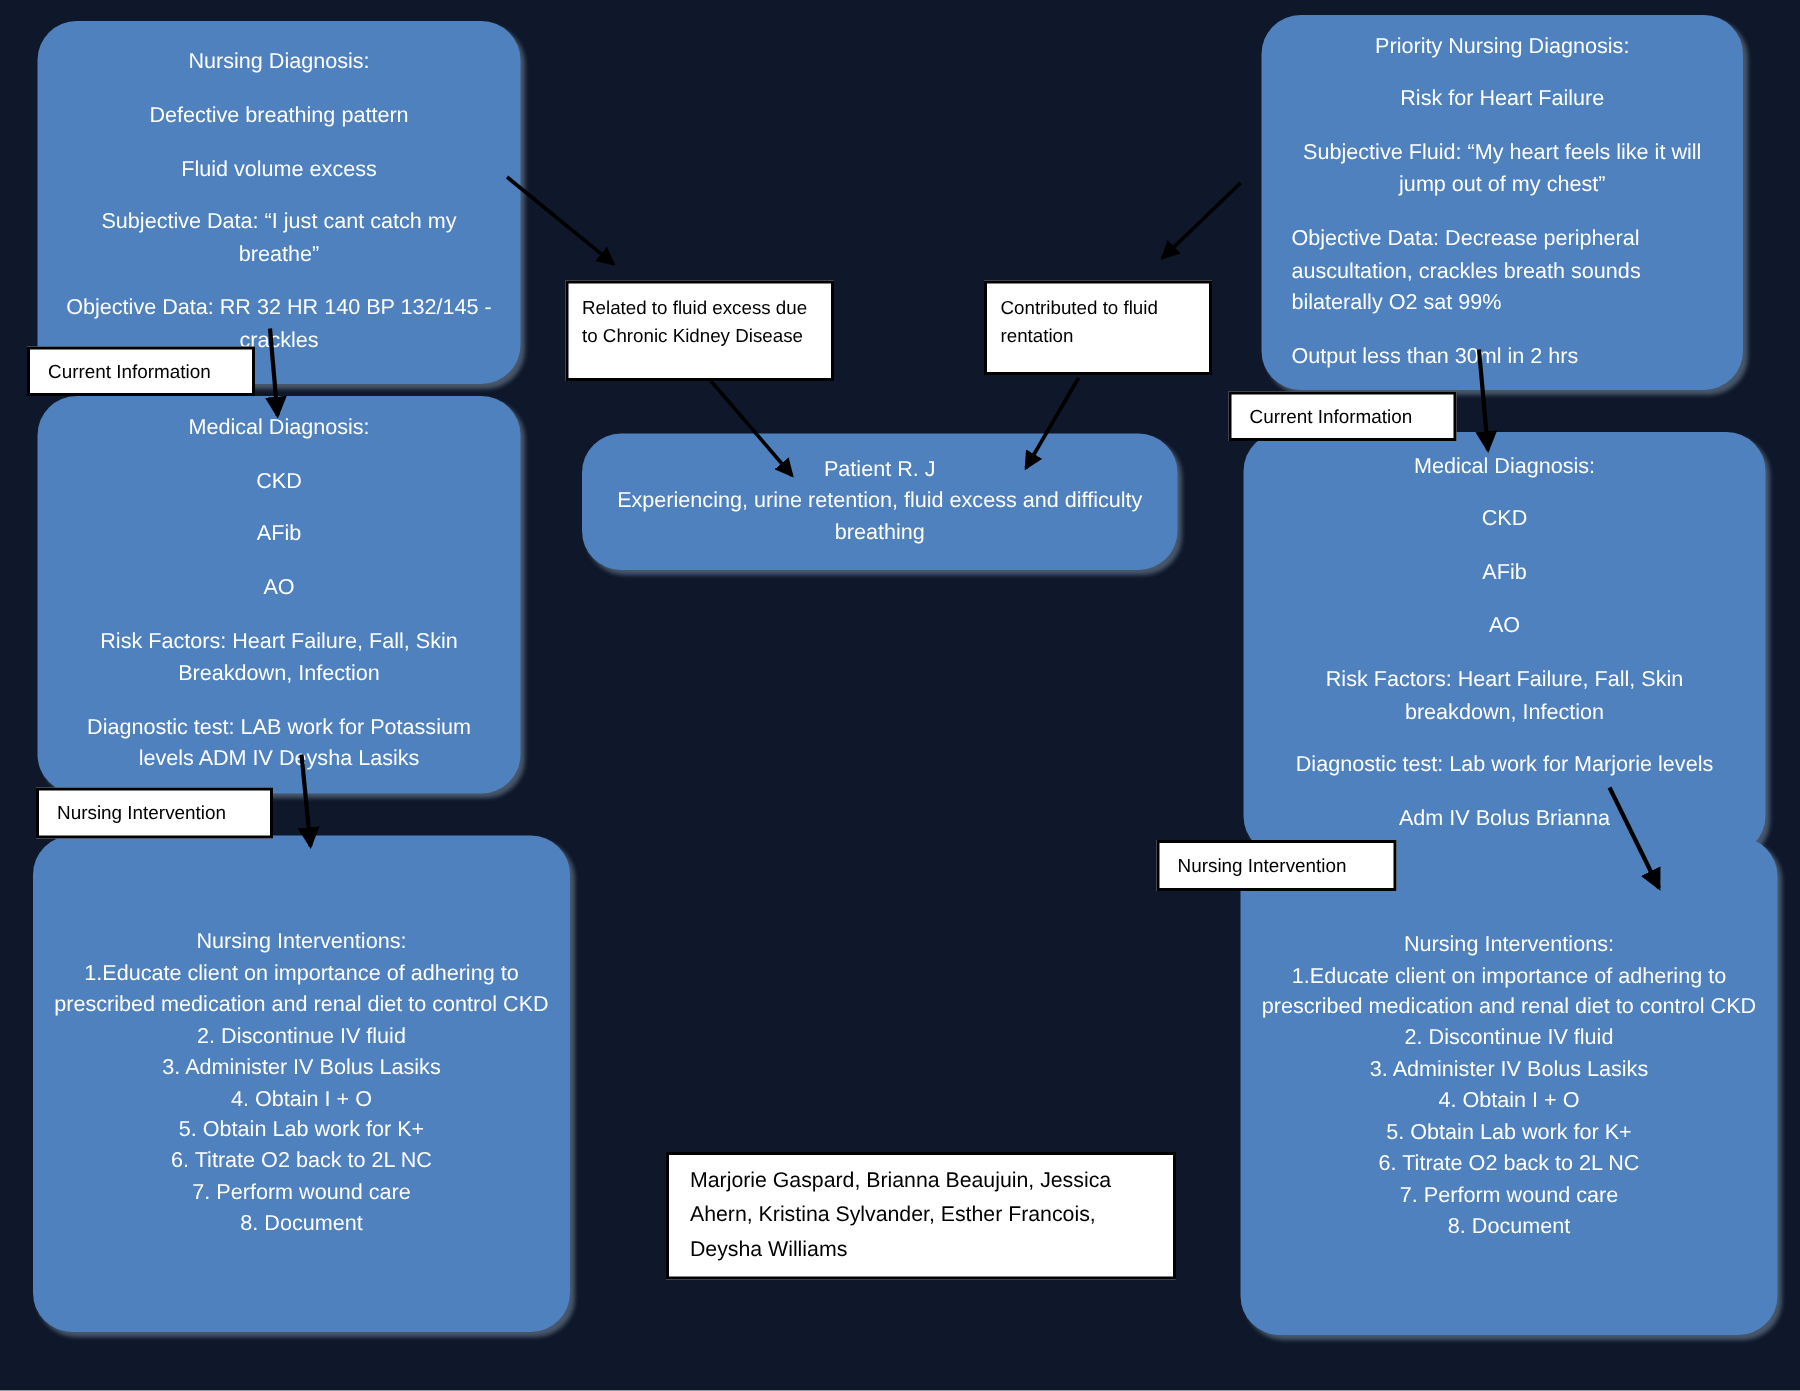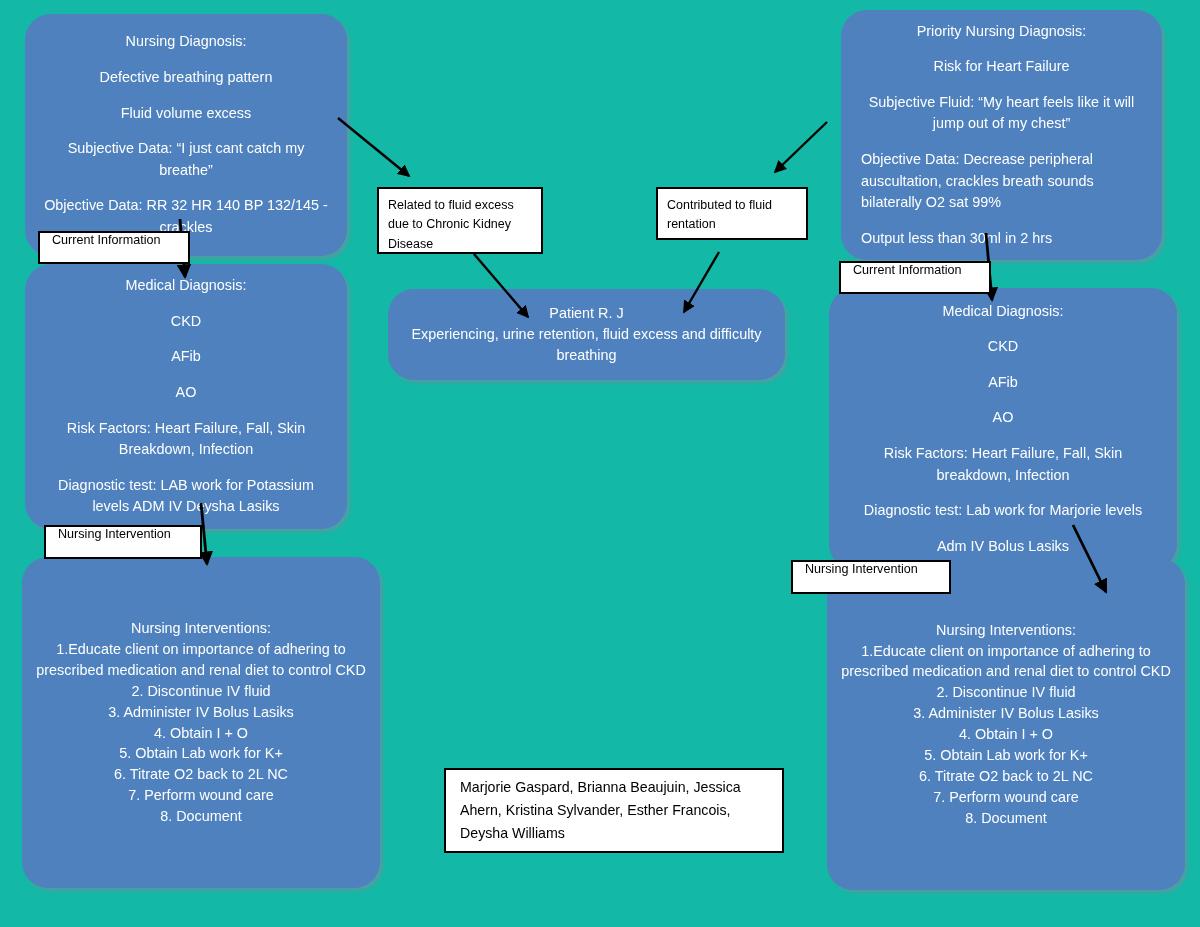--- a/index.html
+++ b/index.html
@@ -9,21 +9,21 @@
     background: #ffffff;
   }
   body {
     font-family: "Liberation Sans", sans-serif;
     -webkit-font-smoothing: antialiased;
   }
   #canvas {
     position: relative;
     width: 1200px;
     height: 927px;
-    background: #14b8a6;
+    background: #0f172a;
     overflow: hidden;
   }
   .blue-box {
     position: absolute;
     background: #4E81BD;
     border-radius: 26px;
     box-shadow: 3px 3px 3px rgba(120,140,160,0.55);
     color: #ffffff;
     box-sizing: border-box;
     display: flex;
@@ -67,23 +67,23 @@
     padding: 8px 14px;
   }
   .label-box {
     position: absolute;
     background: #ffffff;
     border: 2.5px solid #000000;
     box-sizing: border-box;
     color: #000000;
     font-size: 12.6px;
     display: flex;
+    align-items: center;
     padding-left: 12px;
     z-index: 6;
-    margin-left: 20px;
   }
   .arrow-layer {
     position: absolute;
     left: 0;
     top: 0;
     width: 1200px;
     height: 927px;
     pointer-events: none;
     z-index: 5;
   }
@@ -147,25 +147,25 @@
     <p class="tight">1.Educate client on importance of adhering to prescribed medication and renal diet to control CKD</p>
     <p class="tight">2. Discontinue IV fluid</p>
     <p class="tight">3. Administer IV Bolus Lasiks</p>
     <p class="tight">4. Obtain I + O</p>
     <p class="tight">5. Obtain Lab work for K+</p>
     <p class="tight">6. Titrate O2 back to 2L NC</p>
     <p class="tight">7. Perform wound care</p>
     <p class="tight">8. Document</p>
   </div>
 
-  <div class="white-box" style="left:377px; top:187px; width:166px; height:67px;">
+  <div class="white-box" style="left:377px; top:187px; width:179px; height:67px;">
     <span>Related to fluid excess due to Chronic Kidney Disease</span>
   </div>
 
-  <div class="white-box" style="left:656px; top:187px; width:152px; height:53px;">
+  <div class="white-box" style="left:656px; top:187px; width:152px; height:63px;">
     <span>Contributed to fluid rentation</span>
   </div>
 
   <div class="blue-box" style="left:388px; top:289px; width:397px; height:91px; padding:10px 22px;">
     <p class="tight">Patient R. J</p>
     <p class="tight">Experiencing, urine retention, fluid excess and difficulty breathing</p>
   </div>
 
   <div class="white-box center-text" style="left:444px; top:768px; width:340px; height:85px;">
     <span>Marjorie Gaspard, Brianna Beaujuin, Jessica Ahern, Kristina Sylvander, Esther Francois, Deysha Williams</span>
@@ -183,21 +183,21 @@
     <span>Current Information</span>
   </div>
 
   <div class="blue-box" style="left:829px; top:288px; width:348px; height:282px; padding:10px 18px;">
     <p class="spaced">Medical Diagnosis:</p>
     <p class="spaced">CKD</p>
     <p class="spaced">AFib</p>
     <p class="spaced">AO</p>
     <p class="spaced">Risk Factors: Heart Failure, Fall, Skin breakdown, Infection</p>
     <p class="spaced">Diagnostic test: Lab work for Marjorie levels</p>
-    <p>Adm IV Bolus Lasiks</p>
+    <p>Adm IV Bolus Brianna</p>
   </div>
 
   <div class="label-box" style="left:771px; top:560px; width:160px; height:34px;">
     <span>Nursing Intervention</span>
   </div>
 
   <div class="blue-box" style="left:827px; top:558px; width:358px; height:332px; padding:16px 14px;">
     <p class="tight">Nursing Interventions:</p>
     <p class="tight">1.Educate client on importance of adhering to prescribed medication and renal diet to control CKD</p>
     <p class="tight">2. Discontinue IV fluid</p>

